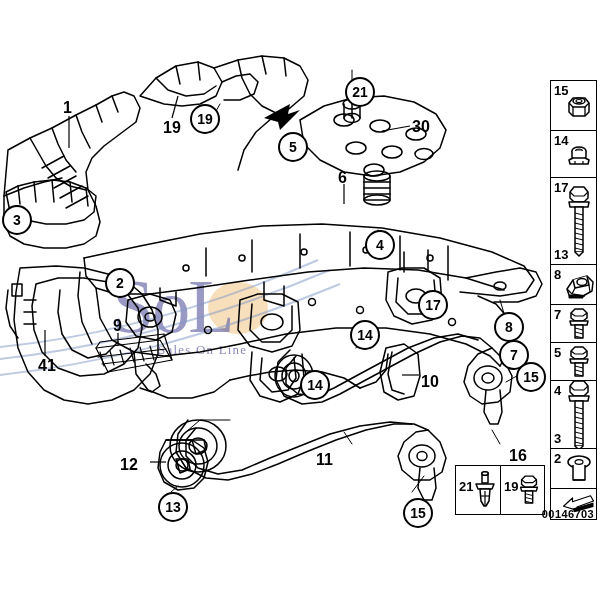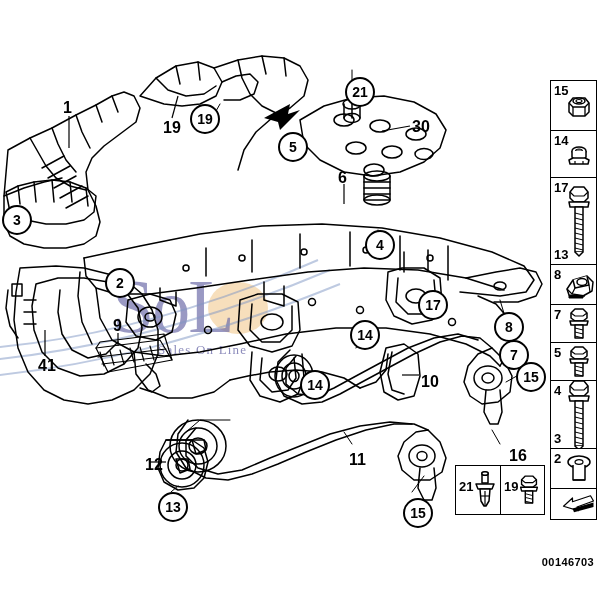--- a/index.html
+++ b/index.html
@@ -36,21 +36,21 @@
   .cell .num.bl{left:3px;bottom:2px;}
   .cell .art{position:absolute;right:1px;top:0;bottom:0;width:33px;display:flex;align-items:center;justify-content:center;}
 
   
   #bottomstrip{position:absolute;left:455px;top:465px;height:50px;display:flex;}
   .bcell{position:relative;border:1.6px solid #000;border-right:none;box-sizing:border-box;background:#fff;width:45px;height:50px;}
   .bcell:last-child{border-right:1.6px solid #000;}
   .bcell .num{position:absolute;left:3px;top:13px;font-weight:bold;font-size:13px;}
   .bcell .art{position:absolute;right:2px;top:0;bottom:0;width:26px;display:flex;align-items:center;justify-content:center;}
 
-  #partno{position:absolute;right:6px;top:508px;font-size:11px;font-weight:bold;letter-spacing:.4px;font-family:"Liberation Sans",sans-serif;margin-top:48px;}
+  #partno{position:absolute;right:6px;top:508px;font-size:11px;font-weight:bold;letter-spacing:.4px;font-family:"Liberation Sans",sans-serif;}
 
   
   #watermark{position:absolute;left:112px;top:268px;width:220px;height:95px;pointer-events:none;}
   #wm-text{font-family:"Liberation Serif", serif;font-size:76px;line-height:1;font-weight:400;letter-spacing:-2px;}
   #wm-sub{font-family:"Liberation Serif", serif;font-size:13px;letter-spacing:1.2px;}
 </style>
 </head>
 <body>
 
 <div id="canvas">
@@ -287,25 +287,25 @@
       <div class="callout circled" style="left: 350px; top: 320px;">14</div>
       <div class="callout circled" style="left: 494px; top: 312px;">8</div>
       <div class="callout circled" style="left: 499px; top: 340px;">7</div>
       <div class="callout circled" style="left: 516px; top: 362px;">15</div>
       <svg class="abs" width="600" height="600" style="left: 0px; top: 0px; pointer-events: none;">
         <line x1="419" y1="375" x2="402" y2="375" stroke="#000" stroke-width="1.2"></line>
       </svg>
       <div class="callout plain" style="left: 421px; top: 368px; margin-top: 6px;">10</div>
       <div class="callout plain" style="left: 509px; top: 448px;">16</div>
       <div class="callout circled" style="left: 300px; top: 370px;">14</div>
-      <div class="callout plain" style="left: 349px; top: 452px;">11</div>
+      <div class="callout plain" style="left: 316px; top: 452px;">11</div>
       <svg class="abs" width="600" height="600" style="left: 0px; top: 0px; pointer-events: none;">
         <line x1="150" y1="462" x2="166" y2="462" stroke="#000" stroke-width="1.2"></line>
       </svg>
-      <div class="callout plain" style="left: 145px; top: 457px;">12</div>
+      <div class="callout plain" style="left: 120px; top: 457px;">12</div>
       <div class="callout circled" style="left: 158px; top: 492px;">13</div>
       <div class="callout circled" style="left: 403px; top: 498px;">15</div>
     </div>
 
   <div id="sidebar">
       <div class="cell" style="height: 50px;">
         <div class="num tl">15</div>
         <div class="art">
           <svg width="30" height="30" viewBox="0 0 30 30">
         <path d="M5,12 L9,7 L21,7 L25,12 L25,21 L21,25 L9,25 L5,21 Z" fill="#fff" stroke="#000" stroke-width="1.5" stroke-linejoin="round"></path>

